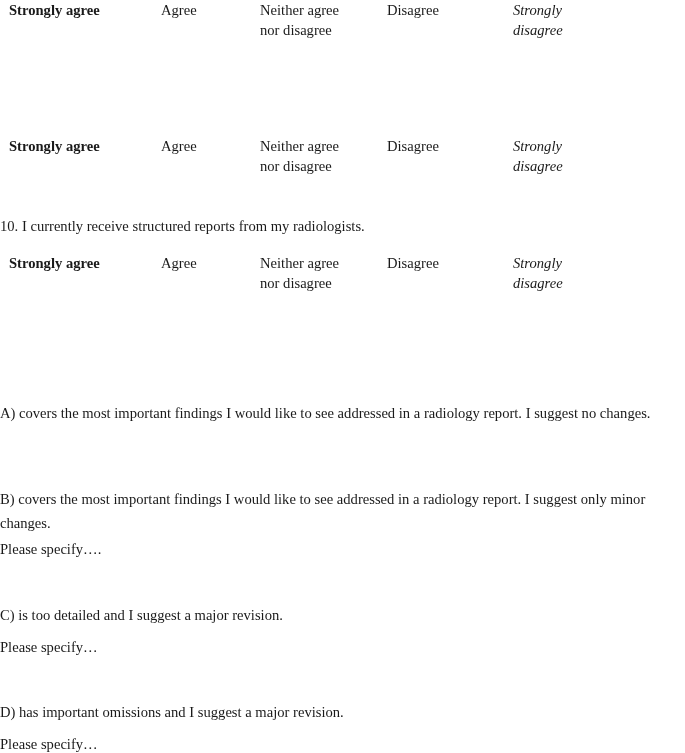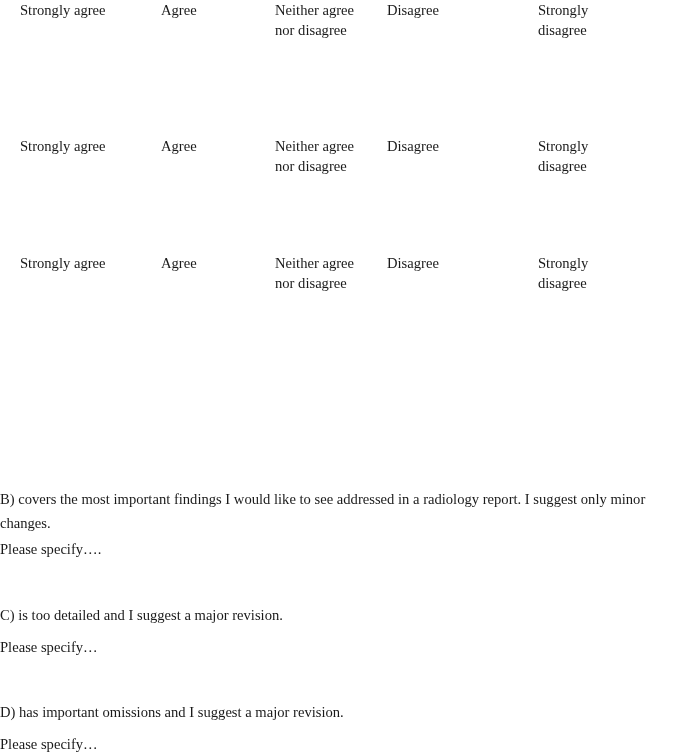--- a/index.html
+++ b/index.html
@@ -30,25 +30,25 @@
     height: 44px;
   }
   .likert .opt {
     position: absolute;
     top: 0;
     font-size: 14.6px;
     line-height: 20px;
     white-space: pre-line;
     color: #1a1a1a;
   }
-  .likert .opt-0 { left: 20px;   }
+  .likert .opt-0 { left: 9px; font-weight: bold;   }
   .likert .opt-1 { left: 135px; margin-left: 26px; }
-  .likert .opt-2 { left: 275px; }
+  .likert .opt-2 { left: 260px; }
   .likert .opt-3 { left: 387px; }
-  .likert .opt-4 { left: 538px; }
+  .likert .opt-4 { left: 513px; font-style: italic; }
 
   
   .para {
     position: absolute;
     left: 0;
     font-size: 14.6px;
     line-height: 23.5px;
     text-align: left;
     color: #1a1a1a;
   }
@@ -90,32 +90,34 @@
   <div class="likert r2">
     <span class="opt opt-0">Strongly agree</span>
     <span class="opt opt-1">Agree</span>
     <span class="opt opt-2">Neither agree
 nor disagree</span>
     <span class="opt opt-3">Disagree</span>
     <span class="opt opt-4">Strongly
 disagree</span>
   </div>
 
+  <div class="para q-text q10" style="top:215px;">10. I currently receive structured reports from my radiologists.</div>
 
   <div class="likert r3">
     <span class="opt opt-0">Strongly agree</span>
     <span class="opt opt-1">Agree</span>
     <span class="opt opt-2">Neither agree
 nor disagree</span>
     <span class="opt opt-3">Disagree</span>
     <span class="opt opt-4">Strongly
 disagree</span>
   </div>
 
 
+  <div class="para opt-text oA">A) covers the most important findings I would like to see addressed in a radiology report. I suggest no changes.</div>
 
   <div class="para opt-text oB">B) covers the most important findings I would like to see addressed in a radiology report. I suggest only minor changes.</div>
   <div class="para spec sB">Please specify….</div>
 
   <div class="para opt-text oC">C) is too detailed and I suggest a major revision.</div>
   <div class="para spec sC">Please specify…</div>
 
   <div class="para opt-text oD">D) has important omissions and I suggest a major revision.</div>
   <div class="para spec sD">Please specify…</div>
 

